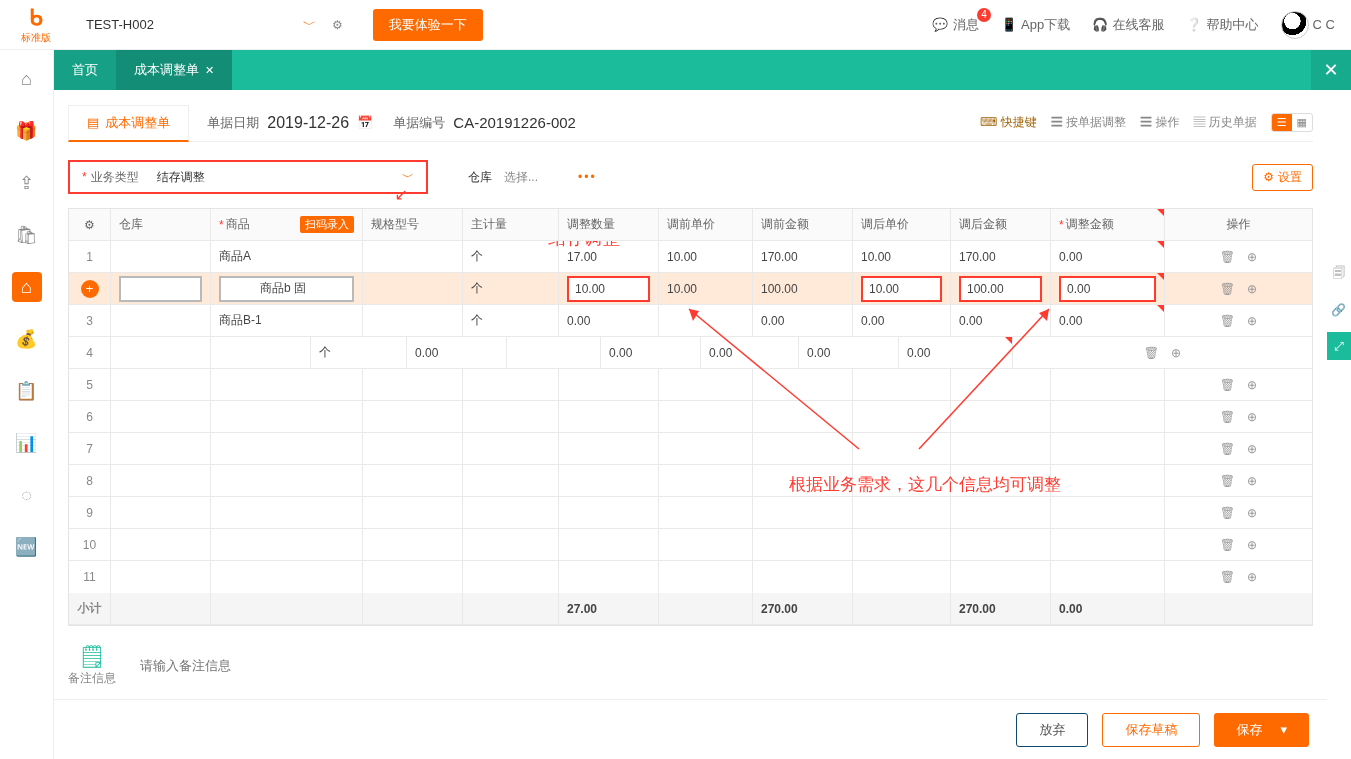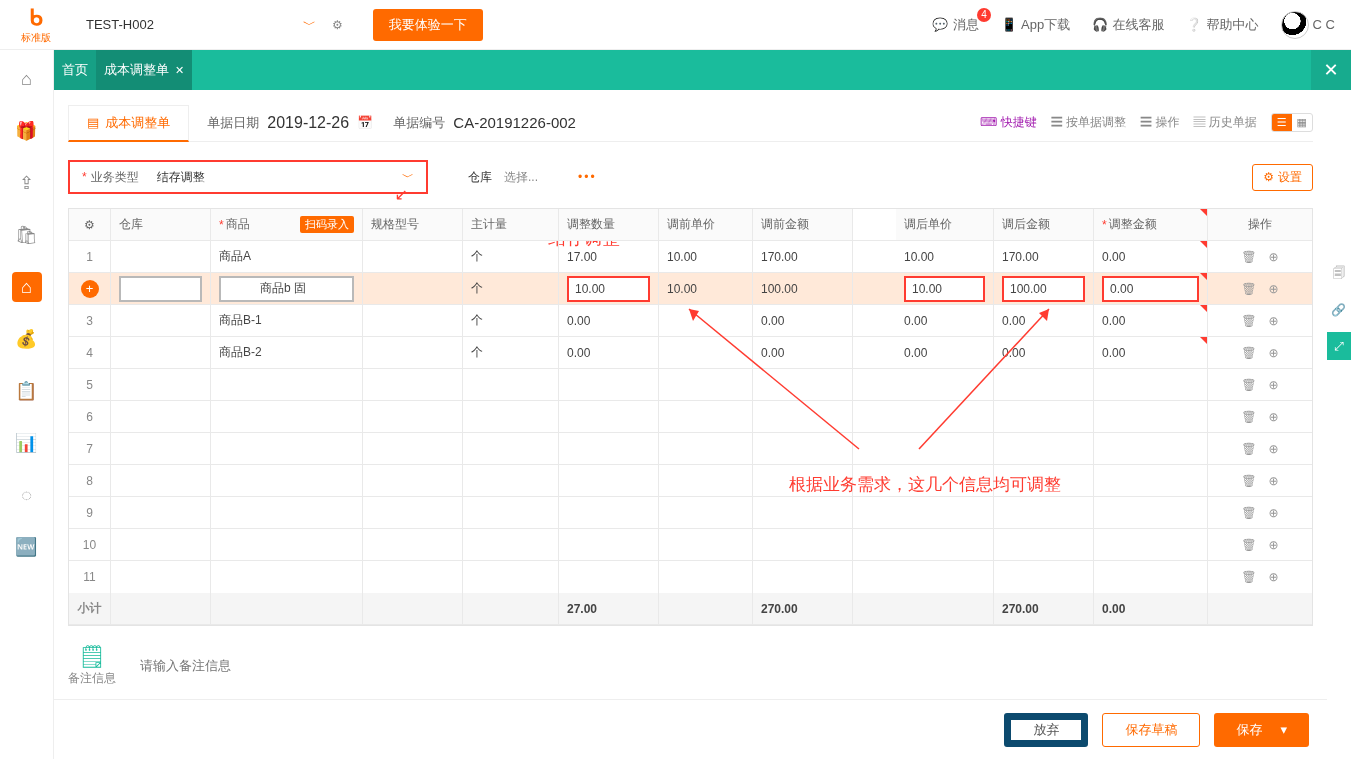--- a/index.html
+++ b/index.html
@@ -12,36 +12,36 @@
 .gear { margin-left:6px; color:#888; }
 .trial-btn { margin-left:30px; background:#ff6a00; color:#fff; height:32px; padding:0 16px; border-radius:3px; display:flex; align-items:center; font-size:13px; }
 .top-right { margin-left:auto; display:flex; align-items:center; gap:22px; color:#666; font-size:13px; }
 .tr-item { display:flex; align-items:center; gap:4px; position:relative; }
 .badge { position:absolute; top:-8px; right:-12px; background:#ff3b30; color:#fff; border-radius:8px; min-width:14px; height:14px; font-size:10px; display:flex; align-items:center; justify-content:center; padding:0 3px; }
 .avatar { width:28px; height:28px; border-radius:50%; background:radial-gradient(circle at 40% 35%, #fff 35%, #000 36% 60%, #fff 61%); border:1px solid #ccc; }
 .sidebar { position:absolute; left:0; top:50px; bottom:0; width:54px; background:#fff; border-right:1px solid #eee; display:flex; flex-direction:column; align-items:center; padding-top:14px; gap:22px; }
 .sidebar .sicon { width:30px; height:30px; display:flex; align-items:center; justify-content:center; color:#888; font-size:18px; border-radius:4px; }
 .sidebar .sicon.active { background:#ff6a00; color:#fff; }
 .tabbar { position:absolute; left:54px; right:0; top:50px; height:40px; background:#1abc9c; display:flex; align-items:center; color:#fff; }
-.tab { height:40px; padding:0 8px; display:flex; align-items:center; font-size:13px; }
+.tab { height:40px; padding:0 18px; display:flex; align-items:center; font-size:13px; }
 .tab.home { background:#16a085; }
 .tab.active { background:#138d75; }
 .tab .x { margin-left:6px; font-size:11px; }
 .tab-close { margin-left:auto; width:40px; height:40px; display:flex; align-items:center; justify-content:center; background:#17ab8e; font-size:18px; }
 .content { position:absolute; left:54px; right:24px; top:90px; bottom:0; padding:14px 14px 0 14px; overflow:hidden; }
 .righttool { position:absolute; right:0; top:90px; width:24px; display:flex; flex-direction:column; gap:8px; padding-top:170px; }
 .righttool div { width:24px; height:28px; display:flex; align-items:center; justify-content:center; color:#888; }
 .righttool .exp { background:#1abc9c; color:#fff; }
 .doc-head { display:flex; align-items:center; border-bottom:1px solid #eee; height:38px; }
 .doc-tab { border:1px solid #eee; border-bottom:2px solid #ff6a00; padding:8px 18px; color:#ff6a00; display:flex; align-items:center; gap:6px; font-size:13px; background:#fff; margin-bottom:-1px; }
 .meta { display:flex; align-items:center; gap:8px; margin-left:18px; color:#666; font-size:13px; }
 .meta .date { color:#333; font-size:16px; }
 .meta .cal { color:#ff6a00; }
 .head-actions { margin-left:auto; display:flex; align-items:center; gap:14px; color:#888; font-size:12px; }
-.head-actions .hot { color:#a21caf; }
+.head-actions .hot { color:#a16207; }
 .viewtoggle { display:flex; border:1px solid #ddd; border-radius:3px; overflow:hidden; }
 .viewtoggle span { padding:2px 5px; font-size:11px; }
 .viewtoggle .on { background:#ff6a00; color:#fff; }
 .filters { display:flex; align-items:center; gap:40px; margin:18px 0 14px 0; }
 .biztype { width:360px; height:34px; border:2px solid #ff3b30; display:flex; align-items:center; padding:0 12px; position:relative; }
 .biztype .star { color:#ff3b30; margin-right:4px; }
 .biztype .lbl { color:#666; margin-right:18px; }
 .biztype .caret { margin-left:auto; color:#ff6a00; }
 .biztype .arrow { position:absolute; right:18px; bottom:-12px; color:#ff3b30; font-size:16px; }
 .annot1 { position:absolute; left:480px; top:66px; color:#ff3b30; font-size:18px; }
@@ -53,42 +53,42 @@
 .grow:last-child { border-bottom:none; }
 .cell { border-right:1px solid #e9e9e9; padding:0 8px; display:flex; align-items:center; font-size:12px; color:#444; overflow:hidden; }
 .c-idx{width:42px;justify-content:center;color:#888;}
 .c-wh{width:100px;}
 .c-prod{width:152px;}
 .c-spec{width:100px;}
 .c-unit{width:96px;}
 .c-qty{width:100px;}
 .c-pu{width:94px;}
 .c-pa{width:100px;}
-.c-au{width:98px;margin-left:43px;}
+.c-au{width:98px;}
 .c-aa{width:100px;}
 .c-adj{width:114px;}
 .c-op{flex:1;justify-content:center;gap:12px;color:#999;border-right:none;}
 .ghead .cell { background:#fafafa; color:#666; font-weight:500; }
 .ghead .star { color:#ff3b30; margin-right:2px; }
 .scan-tag { margin-left:auto; background:#ff6a00; color:#fff; font-size:11px; padding:1px 5px; border-radius:2px; }
 .grow.sel { background:#ffe9d9; }
 .grow.sel .c-idx { position:relative; }
 .addbtn { width:18px; height:18px; border-radius:50%; background:#ff6a00; color:#fff; display:flex; align-items:center; justify-content:center; font-size:13px; }
 .ed-box { border:2px solid #ff3b30; height:26px; width:100%; display:flex; align-items:center; padding:0 6px; background:#fff; }
 .ed-box.grey { border-color:#b9b9b9;padding-left:39px; }
 .tri::before { content:""; position:absolute; top:0; right:0; border-top:7px solid #ff3b30; border-left:7px solid transparent; }
 .rel { position:relative; }
 .gfoot { background:#f5f5f5; font-weight:700; }
 .remark { margin-top:18px; display:flex; align-items:center; gap:24px; }
 .remark-ico { display:flex; flex-direction:column; align-items:center; color:#888; font-size:12px; }
 .remark-ico .ic { color:#1abc9c; font-size:22px; }
 .remark input { border:none; outline:none; flex:1; font-size:13px; color:#888; }
 .footer { position:absolute; left:0; right:0; bottom:0; height:60px; border-top:1px solid #eee; display:flex; align-items:center; justify-content:flex-end; gap:14px; padding:0 18px; background:#fff; }
 .btn { height:34px; padding:0 22px; border-radius:3px; display:flex; align-items:center; font-size:13px; }
-.btn-ghost { border:7px solid #0c4a6e; color:#555; background:#fff; }
+.btn-ghost { border:1px solid #0c4a6e; color:#555; background:#fff; }
 .btn-draft { border:1px solid #ff6a00; color:#ff6a00; background:#fff; }
 .btn-save { background:#ff6a00; color:#fff; gap:18px; }
 .redarrow { position:absolute; pointer-events:none; }
 .annot2 { position:absolute; left:720px; top:264px; color:#ff3b30; font-size:17px; }
 svg.arrw { stroke:#ff3b30; stroke-width:1.5; fill:none; }
 svg.arrw polygon { fill:#ff3b30; stroke:none; }
 .filters-wrap{position:relative;}
 </style>
 </head>
 <body>
@@ -311,21 +311,20 @@
           <div class="cell c-aa">0.00</div>
           <div class="cell c-adj rel tri">0.00</div>
           <div class="cell c-op">
             <span>🗑</span>
             <span>⊕</span>
           </div>
         </div>
         <div class="grow">
           <div class="cell c-idx">4</div>
           <div class="cell c-wh"></div>
-          <div class="cell c-prod">商品B-2</div>
           <div class="cell c-spec"></div>
           <div class="cell c-unit">个</div>
           <div class="cell c-qty">0.00</div>
           <div class="cell c-pu"></div>
           <div class="cell c-pa">0.00</div>
           <div class="cell c-au">0.00</div>
           <div class="cell c-aa">0.00</div>
           <div class="cell c-adj rel tri">0.00</div>
           <div class="cell c-op">
             <span>🗑</span>

